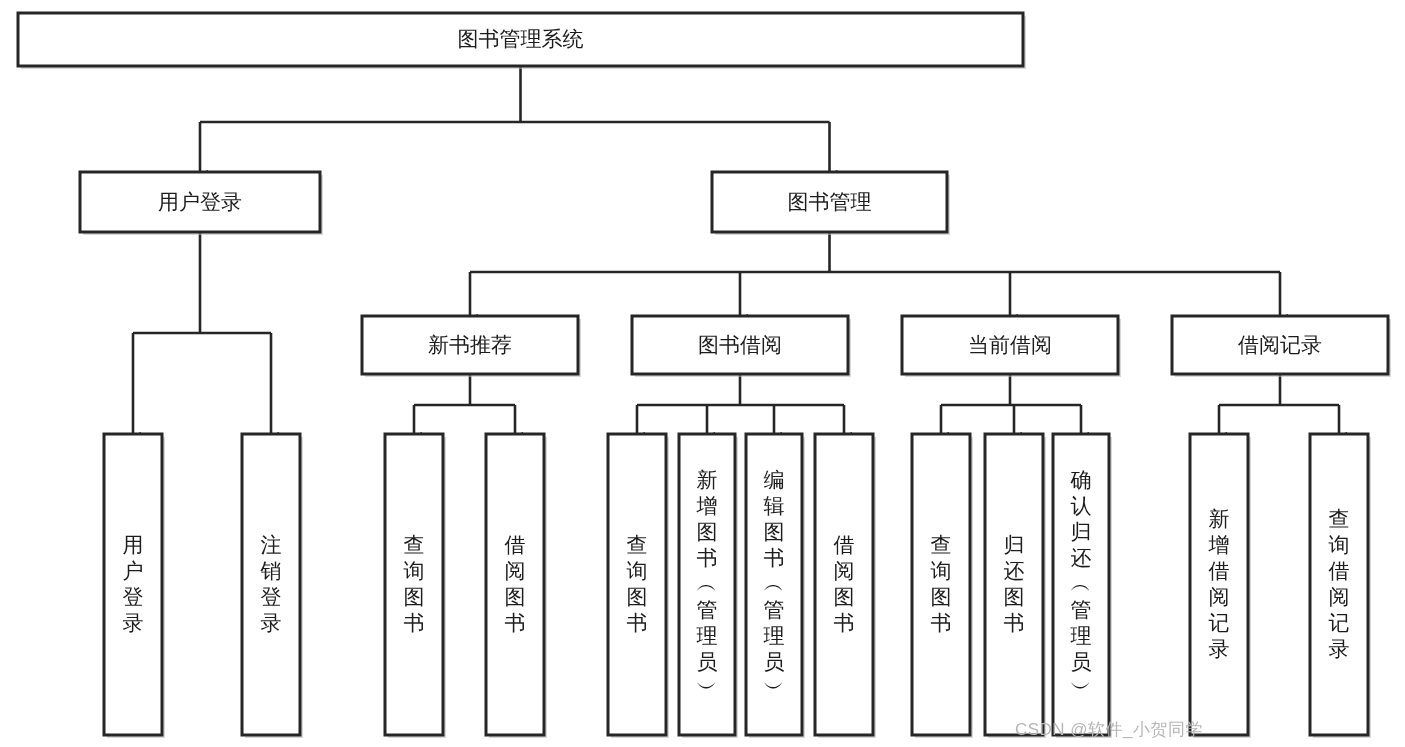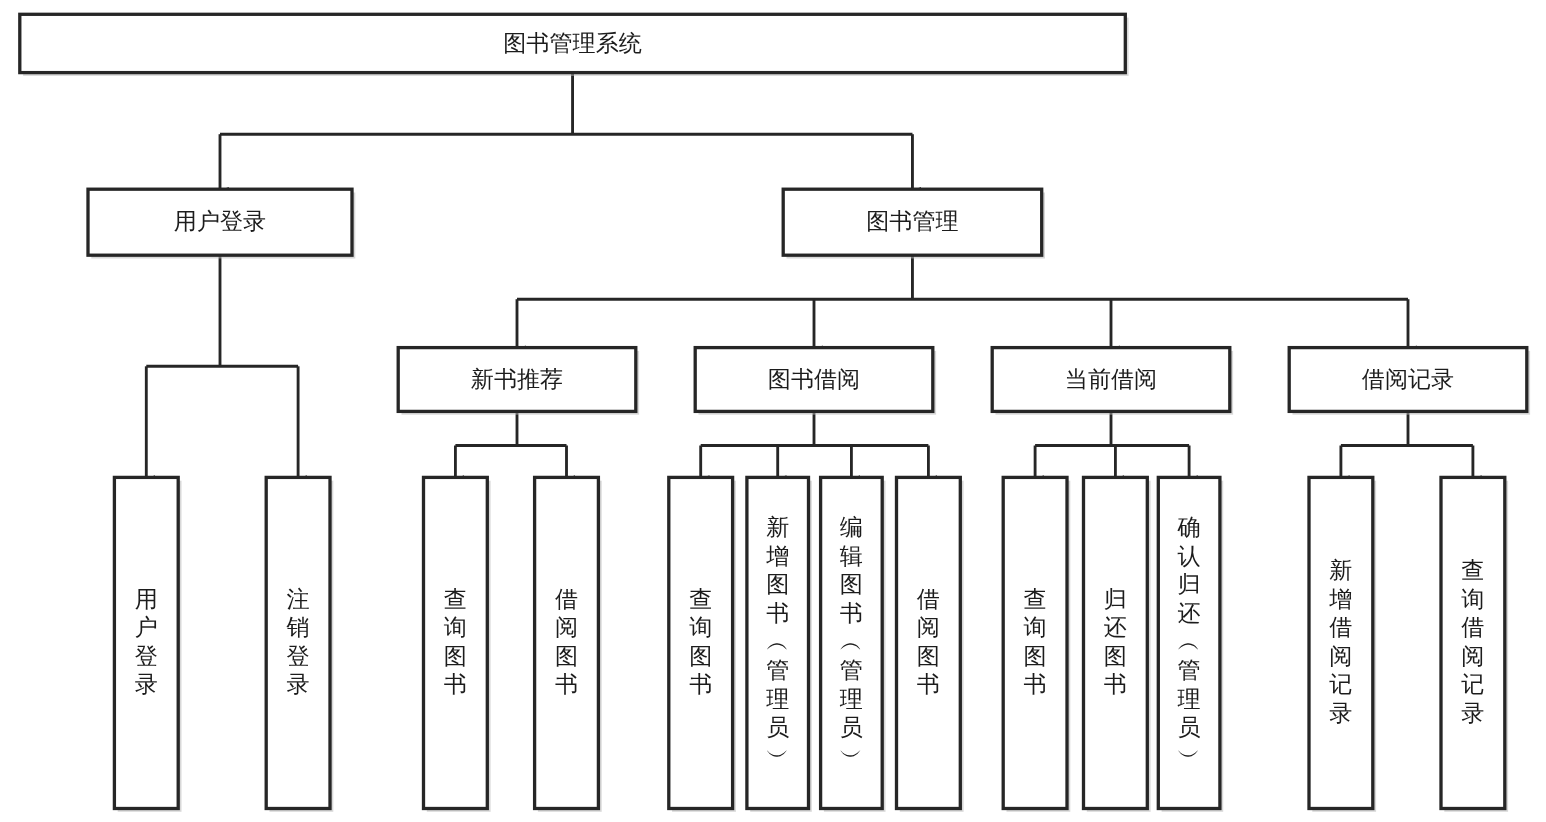--- a/index.html
+++ b/index.html
@@ -213,13 +213,14 @@
           <text x="1219" y="525.5" class="leaf-label-char"><tspan x="1219" dy="0">新</tspan><tspan x="1219" dy="26">增</tspan><tspan x="1219" dy="26">借</tspan><tspan x="1219" dy="26">阅</tspan><tspan x="1219" dy="26">记</tspan><tspan x="1219" dy="26">录</tspan></text>
         </g>
         <g>
           <rect x="1313" y="437" width="58" height="301" class="node-shadow"></rect>
           <rect x="1310" y="434" width="58" height="301" class="node-rect"></rect>
           <text x="1339" y="525.5" class="leaf-label-char"><tspan x="1339" dy="0">查</tspan><tspan x="1339" dy="26">询</tspan><tspan x="1339" dy="26">借</tspan><tspan x="1339" dy="26">阅</tspan><tspan x="1339" dy="26">记</tspan><tspan x="1339" dy="26">录</tspan></text>
         </g>
       </g>
   </svg>
 
+  <div class="watermark">CSDN @软件_小贺同学</div>
 </div>
 
 </body></html>

